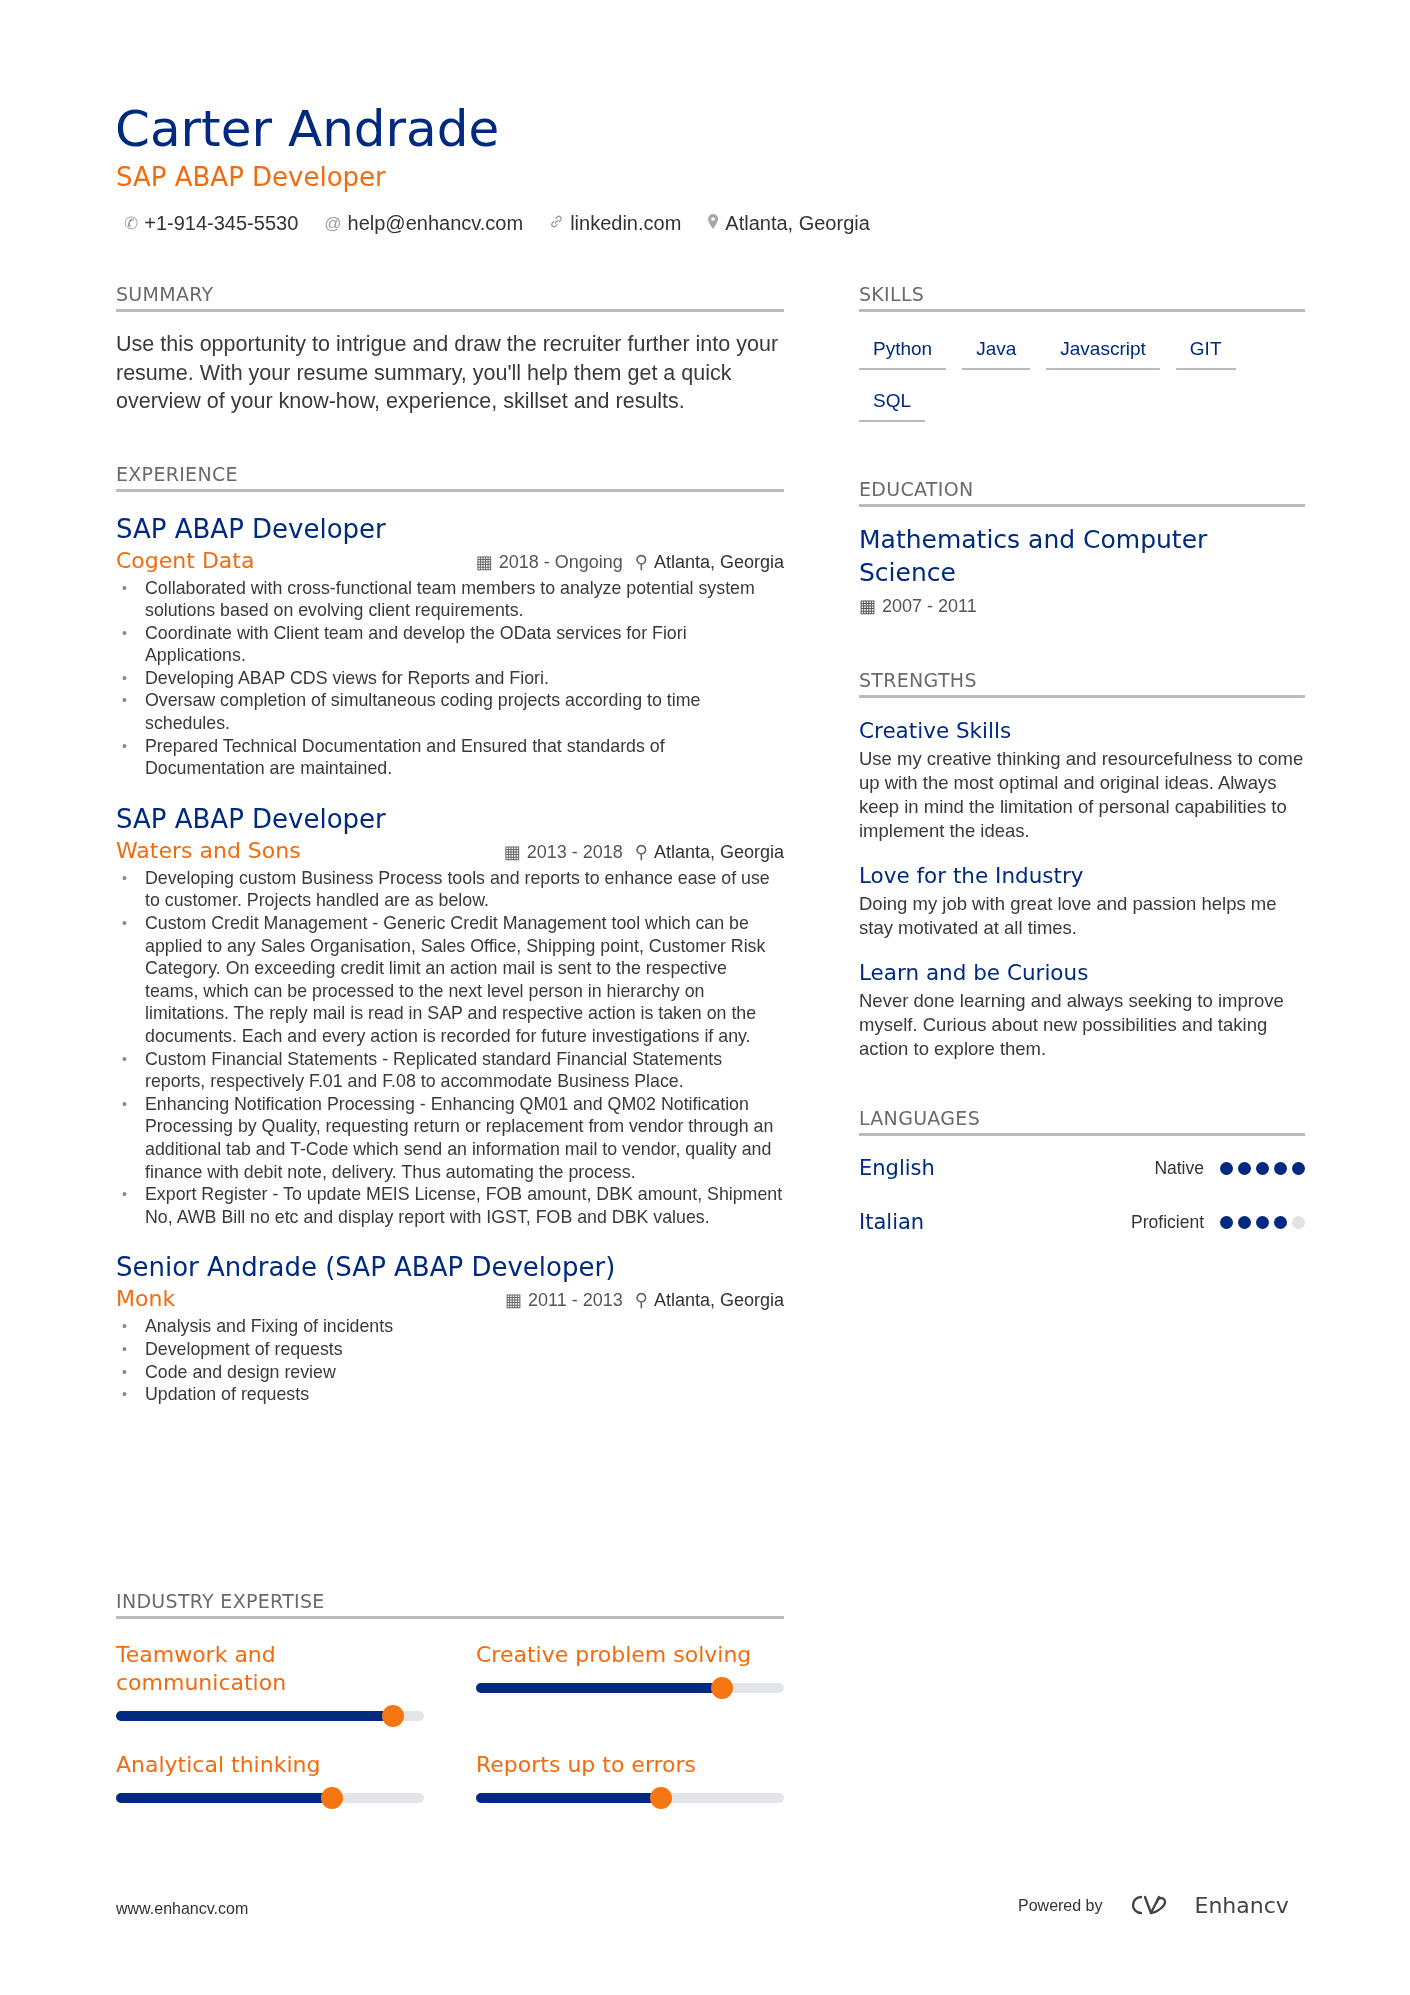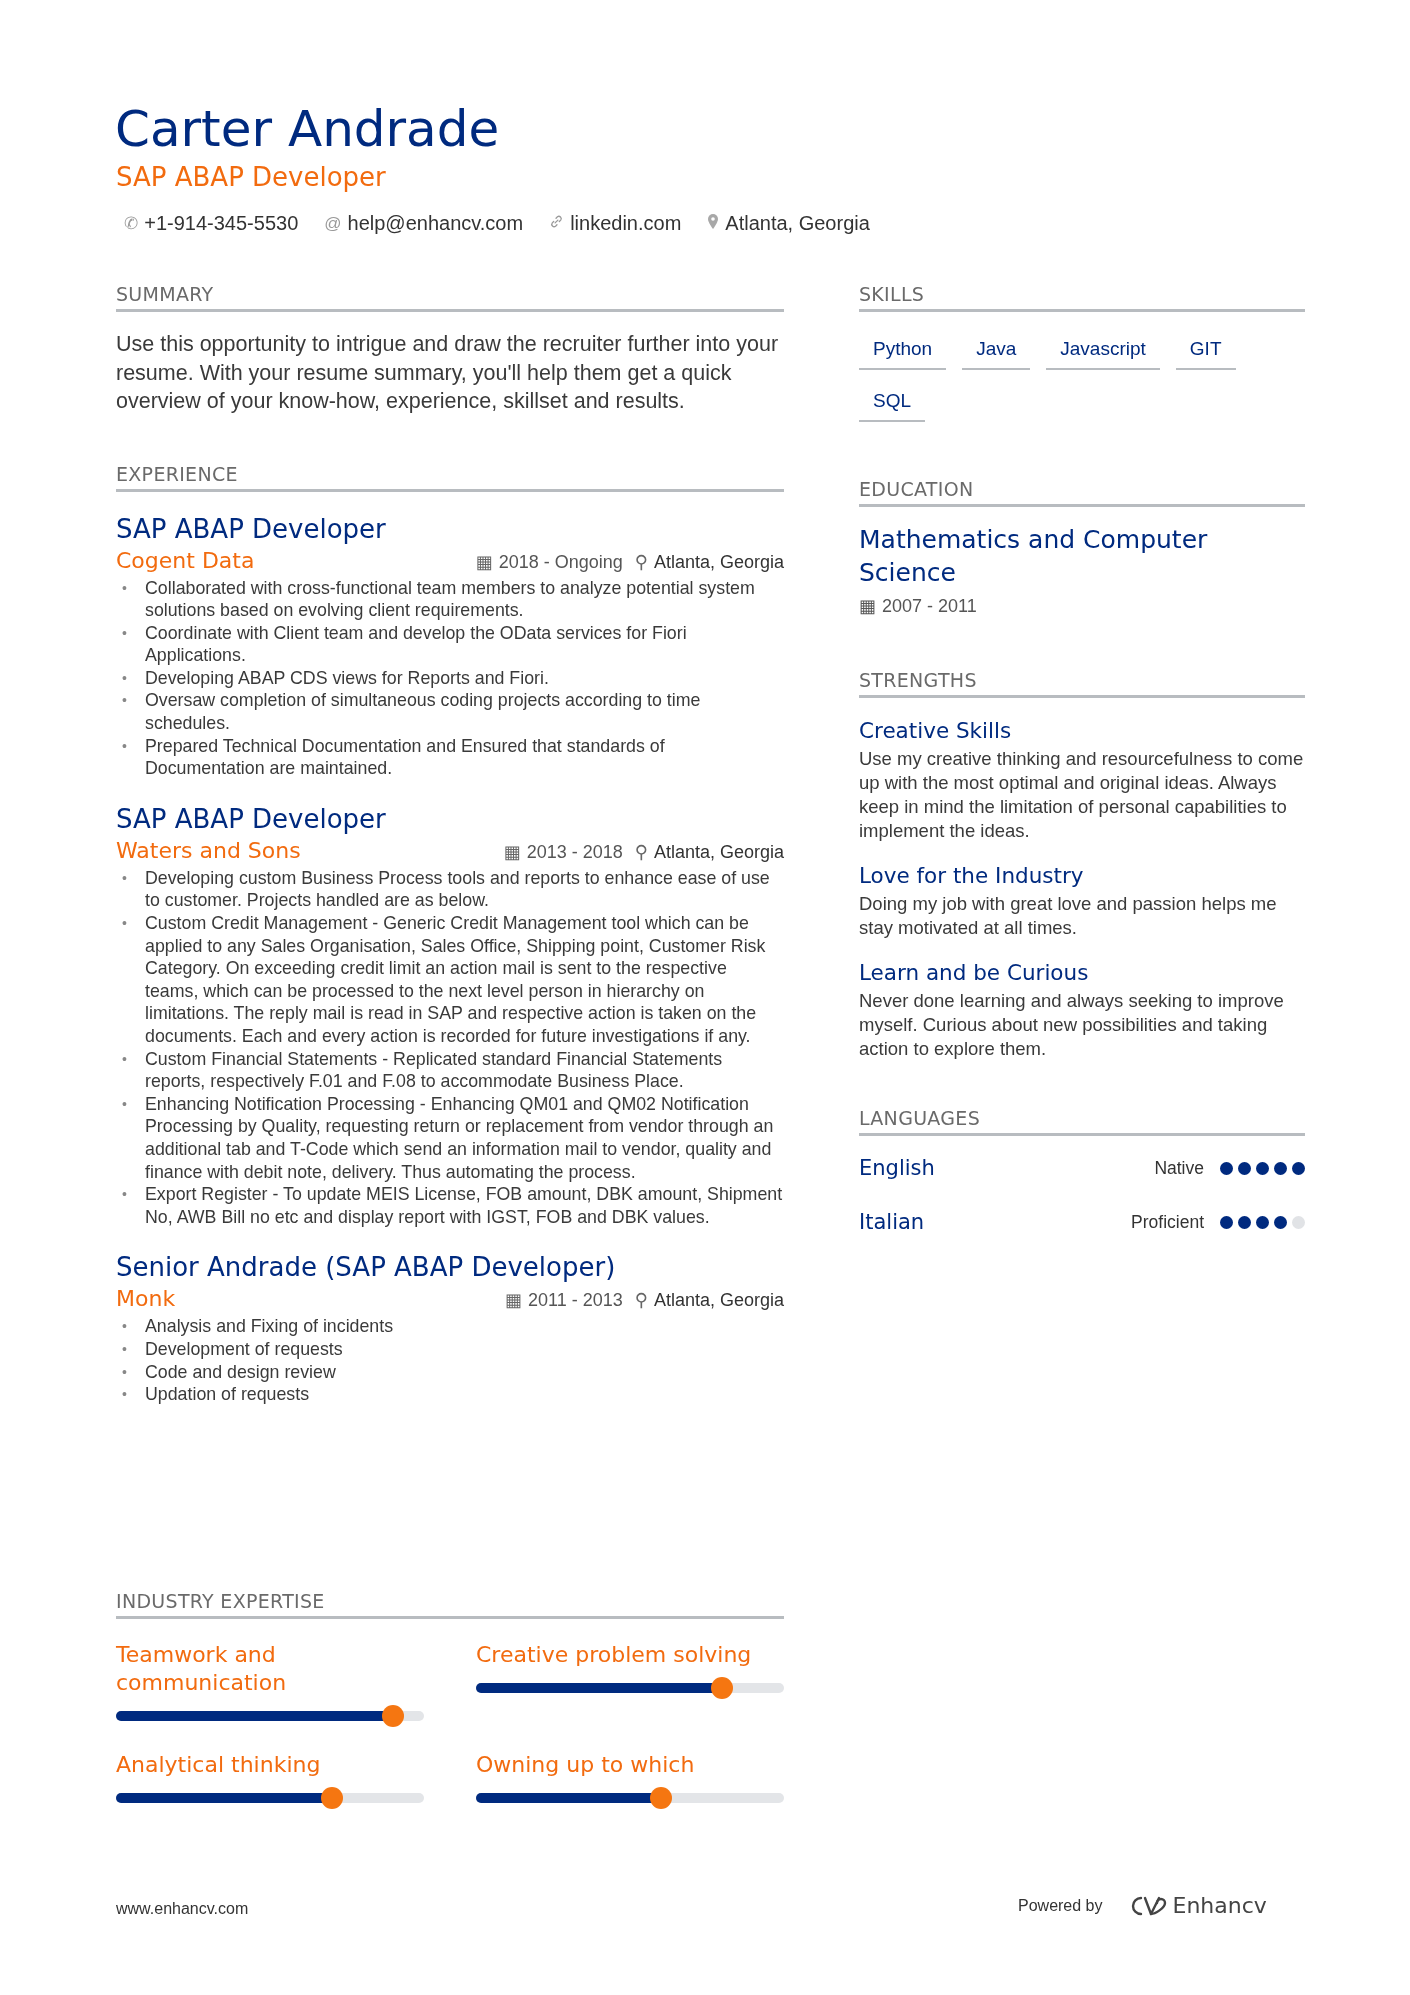--- a/index.html
+++ b/index.html
@@ -51,21 +51,21 @@
   .lang-name { font-family: "DejaVu Sans", sans-serif; font-size: 21px; color: #002a7f; }
   .lang-right { display: flex; align-items: center; gap: 16px; }
   .lang-level { font-size: 17.5px; color: #333; }
   .dots { display: flex; gap: 5px; }
   .dot { width: 13px; height: 13px; border-radius: 50%; background: #002a7f; }
   .dot.off { background: #e1e3e6; }
 
   #footer-left { left: 116px; top: 1900px; font-size: 16px; color: #333; }
   #footer-right { left: 1018px; top: 1893px; display: flex; align-items: center; gap: 24px; }
   #powered { font-size: 16px; color: #333; }
-  #brand { display: flex; align-items: flex-end; gap: 2px; font-family: "DejaVu Sans", sans-serif; font-size: 22px; color: #444; }
+  #brand { display: flex; align-items: flex-start; gap: 24px; font-family: "DejaVu Sans", sans-serif; font-size: 22px; color: #444; }
 </style>
 </head>
 <body>
 
 <div id="name" class="abs">Carter Andrade</div>
 <div id="title" class="abs">SAP ABAP Developer</div>
 <div id="contacts" class="abs">
   <div class="contact">
     <span class="ic">✆</span>
     <span>+1-914-345-5530</span>
@@ -175,21 +175,21 @@
         </div>
     </div>
     <div>
       <div class="exp-label">Analytical thinking</div>
       <div class="track">
           <div class="fill" style="width:70%"></div>
           <div class="knob" style="left:70%"></div>
         </div>
     </div>
     <div>
-      <div class="exp-label">Owning up to which</div>
+      <div class="exp-label">Reports up to errors</div>
       <div class="track">
           <div class="fill" style="width:60%"></div>
           <div class="knob" style="left:60%"></div>
         </div>
     </div>
   </div>
 </div>
 
 <div id="right" class="abs" style="top:283px;">
   <section>

